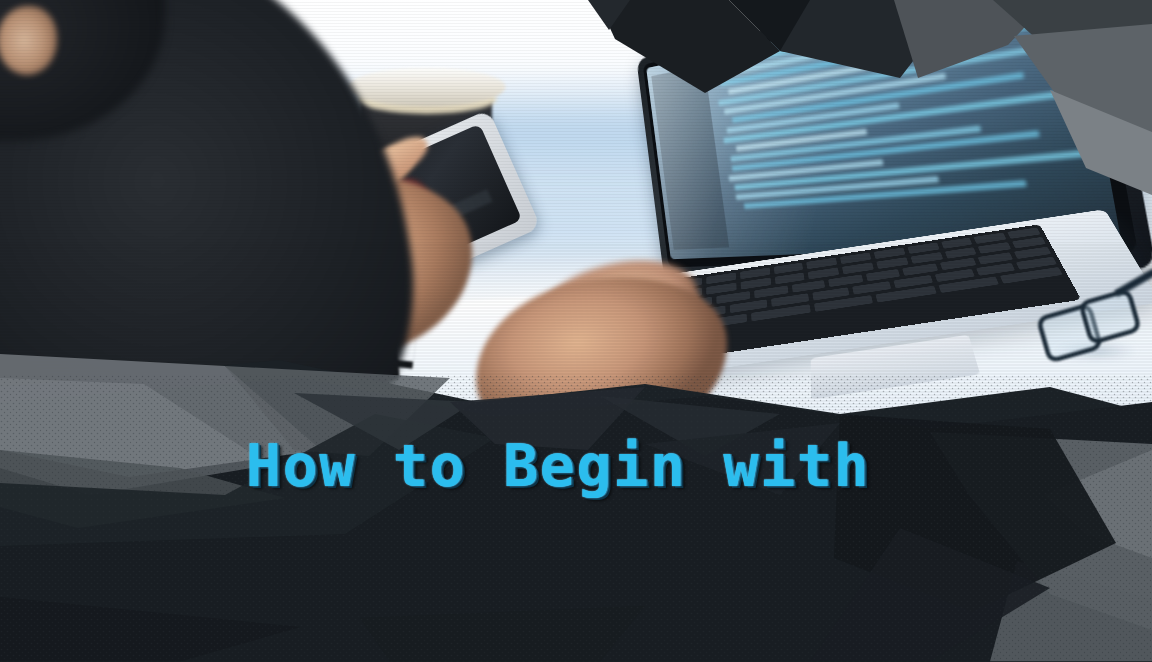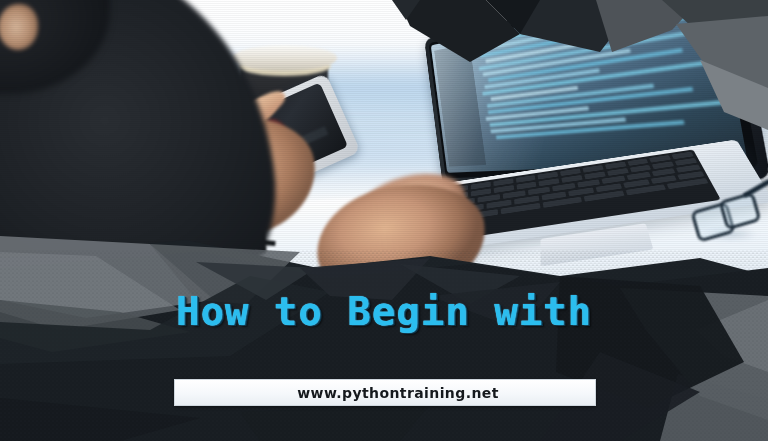--- a/index.html
+++ b/index.html
@@ -296,21 +296,20 @@
   .poly-layer{
     position:absolute;left:0;top:0;width:768px;height:441px;
     pointer-events:none;
   }
 
   
   .title-wrap{
     position:absolute;
     left:0; top:292px;
     width:744px;
-    margin-left:12px;
   }
   .title-line{
     font-family:"DejaVu Sans Mono","Liberation Mono",monospace;
     font-weight:700;
     letter-spacing:1px;
     color:#2bbdee;
     text-align:center;
     line-height:1.0;
     white-space:nowrap;
     text-shadow:
@@ -526,17 +525,14 @@
         <circle cx="1" cy="1" r="0.55" fill="#2d3439"></circle>
         <circle cx="3" cy="3" r="0.45" fill="#272d32"></circle>
       </pattern>
     </defs>
   </svg>
 
   <div class="title-wrap">
     <div class="title-line" id="title1">How to Begin with</div>
   </div>
 
-  <div class="url-bar">
-    <span class="url-text">www.pythontraining.net</span>
-  </div>
 
 </div>
 
 </body></html>

